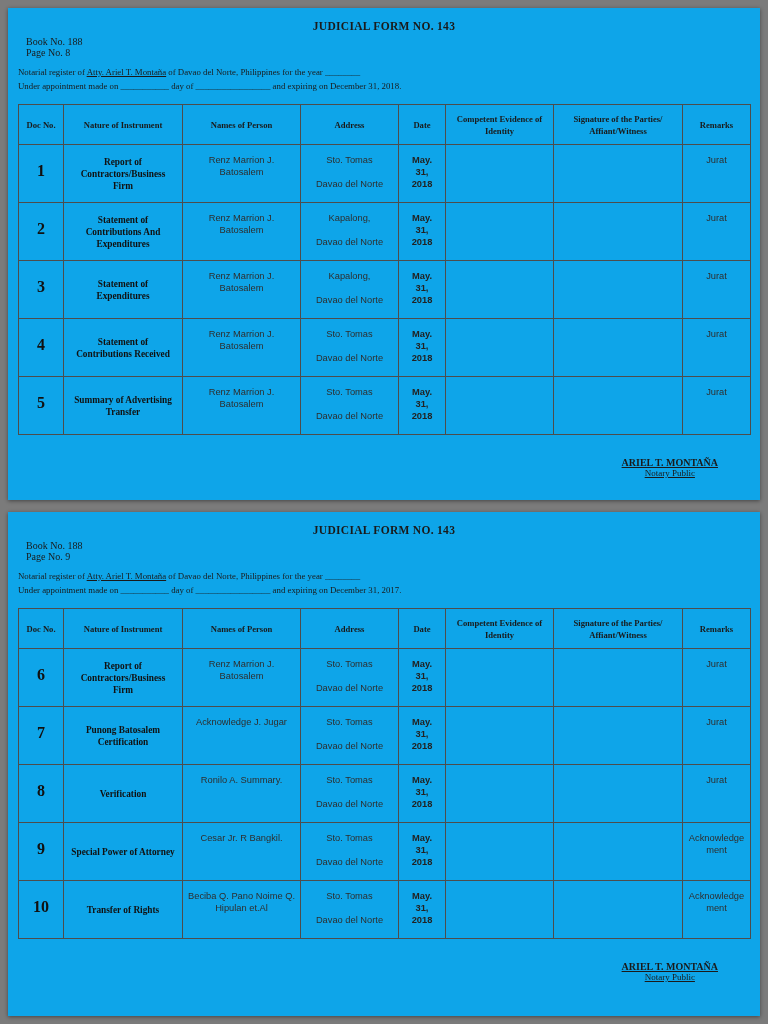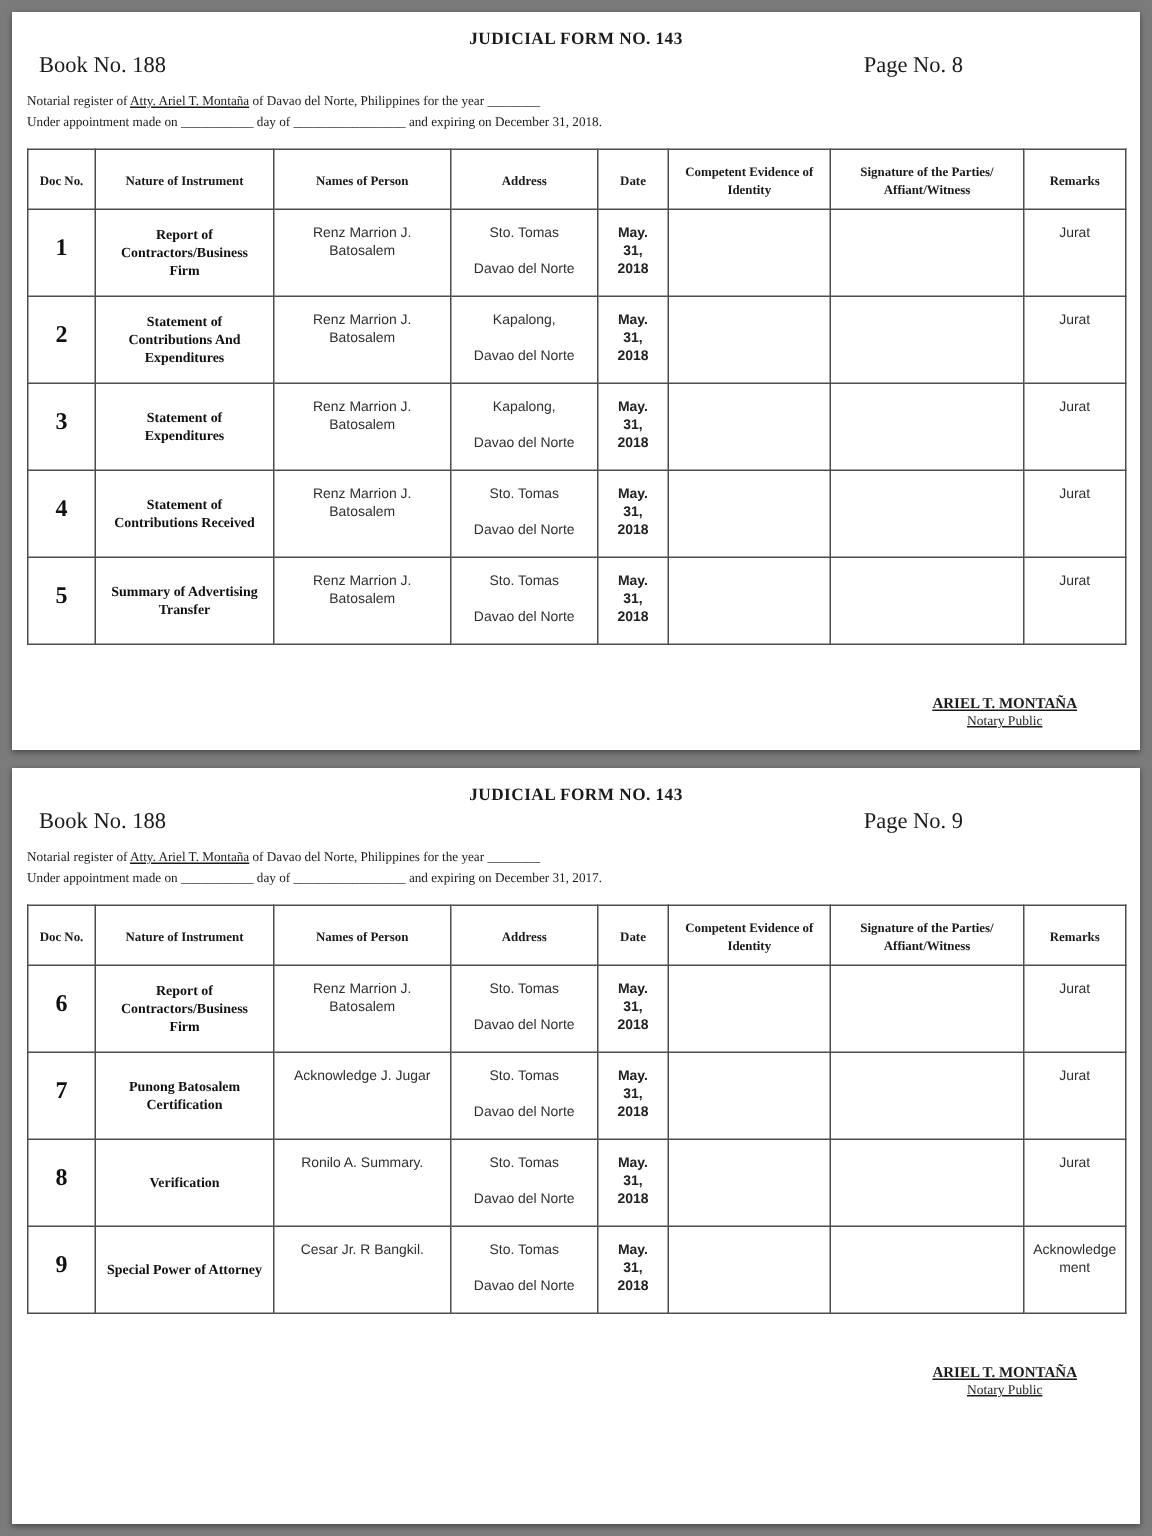--- a/index.html
+++ b/index.html
@@ -12,56 +12,57 @@
   }
   .viewer {
     width: 768px;
     height: 1024px;
     box-sizing: border-box;
     padding: 8px;
     overflow: hidden;
   }
   .page {
     width: 752px;
-    background: #ffffff;
+    background: #0ea5e9;
     box-sizing: border-box;
     padding: 12px 10px 0 10px;
     box-shadow: 0 1px 4px rgba(0,0,0,0.45);
   }
   .page.p1 { height: 492px; }
   .page.p2 { height: 504px; margin-top: 12px; }
 
   .title {
     text-align: center;
     font-weight: bold;
     font-size: 11.5px;
     letter-spacing: 0.3px;
   }
   .meta {
     display: flex;
-    justify-content: space-between;
-    font-size: 15px;
+    justify-content: flex-start;
+    font-size: 10px;
     margin-top: 4px;
     padding: 0 8px;
+    flex-direction: column;
   }
   .meta .pageno { margin-right: 100px; }
 
   .register {
     text-align: left;
     font-size: 8.8px;
     margin-top: 7px;
     line-height: 1.6;
   }
   .u { text-decoration: underline; }
 
   table {
     border-collapse: collapse;
     table-layout: fixed;
     width: 732px;
-    margin: 11px auto 16px auto;
+    margin: 11px auto 4px auto;
     border: 1.5px solid #3f3f3f;
   }
   th, td { border: 1px solid #4d4d4d; }
   thead tr { height: 40px; }
   tbody tr { height: 58px; }
   th {
     font-family: "Liberation Serif", serif;
     font-weight: bold;
     font-size: 8.6px;
     text-align: center;
@@ -317,20 +318,35 @@
 
 Davao del Norte</td>
           <td class="c-date">May.
 31,
 2018</td>
           <td class="c-evid"></td>
           <td class="c-sig"></td>
           <td class="c-rem">Acknowledge
 ment</td>
         </tr>
+        <tr>
+          <td class="c-doc">10</td>
+          <td class="c-nature">Transfer of Rights</td>
+          <td class="c-name">Beciba Q. Pano Noime Q. Hipulan et.Al</td>
+          <td class="c-addr">Sto. Tomas
+
+Davao del Norte</td>
+          <td class="c-date">May.
+31,
+2018</td>
+          <td class="c-evid"></td>
+          <td class="c-sig"></td>
+          <td class="c-rem">Acknowledge
+ment</td>
+        </tr>
       </tbody>
     </table>
 
     <div class="sigblock">
       <div class="signame">ARIEL T. MONTAÑA</div>
       <div class="sigtitle">Notary Public</div>
     </div>
   </div>
 
 </div>

